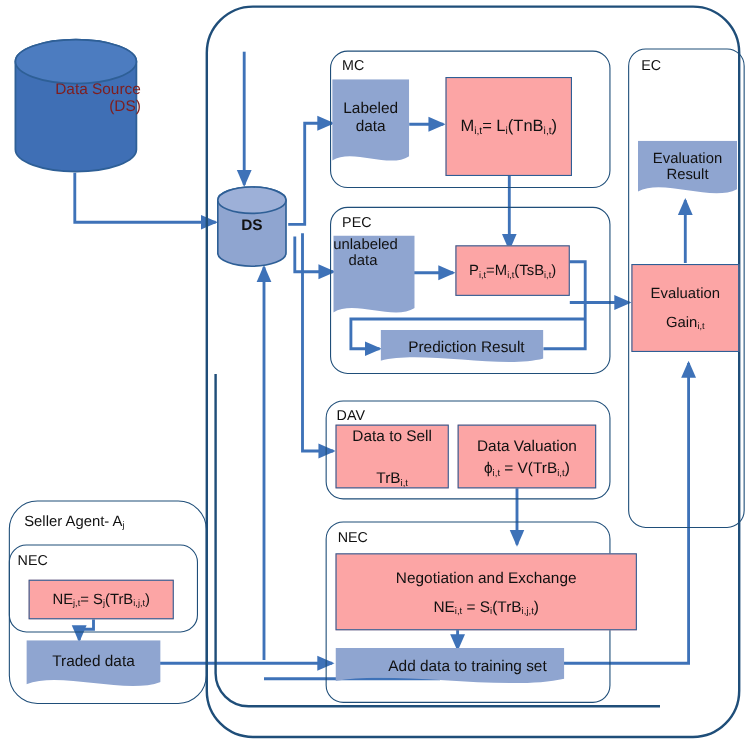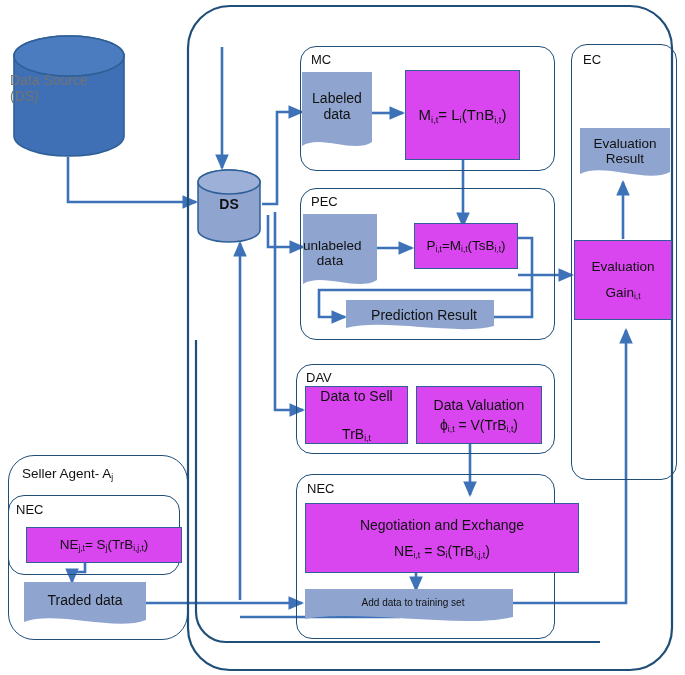--- a/index.html
+++ b/index.html
@@ -11,21 +11,21 @@
         align-items:center;justify-content:center;text-align:center;line-height:1.15;}
 
   
   .container{border:1.6px solid #1F4E79;background:transparent;}
   .round-lg{border-radius:26px;}
   .round-sm{border-radius:16px;}
 
   .mod-label{position:absolute;font-size:13px;color:#111;background:transparent;}
 
   
-  .wbox{border:1.7px solid #2E5F96;background:#d946ef;font-size:15px;}
+  .wbox{border:1.7px solid #2E5F96;background:#fca5a5;font-size:15px;}
 
   .cyl{position:absolute;}
 
   sub{font-size:.62em;vertical-align:-0.28em;line-height:0;}
   .ln{display:block;}
   .nowrap{white-space:nowrap;}
 </style>
 </head>
 <body>
 
@@ -109,21 +109,21 @@
   <div class="mod-label" style="left:306px;top:370px;">DAV</div>
 
   <div class="node container round-sm" style="left:296px;top:474px;width:259px;height:165px;"></div>
   <div class="mod-label" style="left:307px;top:481px;">NEC</div>
 
   <div class="cyl" style="left:10px;top:32px;width:118px;height:128px;">
     <svg width="118" height="128" viewBox="0 0 118 128">
       <path d="M4,24 a55,20 0 0 1 110,0 v80 a55,20 0 0 1 -110,0 z" fill="#3F6FB5" stroke="#2E5F96" stroke-width="1.6"></path>
       <ellipse cx="59" cy="24" rx="55" ry="20" fill="#4C7CC0" stroke="#2E5F96" stroke-width="1.6"></ellipse>
     </svg>
-    <div style="position:absolute;left:0;top:40px;width:118px;text-align:left;color:#737373;font-size:14px;">
+    <div style="position:absolute;left:0;top:40px;width:118px;text-align:right;color:#7f1d1d;font-size:14px;">
       <span class="ln">Data Source</span>
       <span class="ln">(DS)</span>
     </div>
   </div>
 
   <div class="cyl" style="left:196px;top:168px;width:66px;height:76px;">
     <svg width="66" height="76" viewBox="0 0 66 76">
       <path d="M2,14 a31,12 0 0 1 62,0 v48 a31,12 0 0 1 -62,0 z" fill="#8FA5D0" stroke="#2E5F96" stroke-width="1.5"></path>
       <ellipse cx="33" cy="14" rx="31" ry="12" fill="#9DB0D8" stroke="#2E5F96" stroke-width="1.5"></ellipse>
     </svg>
@@ -143,21 +143,21 @@
   </div>
 
   <div class="node wbox" style="left:405px;top:70px;width:115px;height:90px;">
     <span class="nowrap">M<sub>i,t</sub>= L<sub>i</sub>(TnB<sub>i,t</sub>)</span>
   </div>
 
   <div style="position:absolute;left:303px;top:214px;width:74px;height:78px;">
     <svg width="74" height="78" viewBox="0 0 74 78" style="position:absolute;left:0;top:0;">
       <path d="M0,0 H74 V66 C55,78 19,58 0,70 Z" fill="#8FA5D0"></path>
     </svg>
-    <div style="position:absolute;left:0;top:24px;width:54px;text-align:center;font-size:13.5px;">
+    <div style="position:absolute;left:0;top:0;width:54px;text-align:center;font-size:13.5px;">
       <span class="ln">unlabeled</span>
       <span class="ln">data</span>
     </div>
   </div>
 
   <div class="node wbox" style="left:414px;top:223px;width:104px;height:46px;font-size:13.5px;">
     <span class="nowrap">P<sub>i,t</sub>=M<sub>i,t</sub>(TsB<sub>i,t</sub>)</span>
   </div>
 
   <div style="position:absolute;left:346px;top:300px;width:148px;height:34px;">
@@ -196,32 +196,32 @@
 
   <div class="node wbox" style="left:305px;top:503px;width:274px;height:70px;font-size:14px;">
     <span class="ln">Negotiation and Exchange</span>
     <span class="ln" style="margin-top:9px;text-align:center;">NE<sub>i,t</sub> = S<sub>i</sub>(TrB<sub>i,j,t</sub>)</span>
   </div>
 
   <div style="position:absolute;left:305px;top:589px;width:208px;height:38px;">
     <svg width="208" height="38" viewBox="0 0 208 38" style="position:absolute;left:0;top:0;">
       <path d="M0,0 H208 V28 C156,40 52,20 0,30 Z" fill="#8FA5D0"></path>
     </svg>
-    <div style="position:absolute;left:4px;top:8px;width:208px;text-align:center;font-size:10px;">
+    <div style="position:absolute;left:16px;top:8px;width:208px;text-align:center;font-size:14px;">
       <span>Add data to training set</span>
     </div>
   </div>
 
   <div class="node container round-lg" style="left:8px;top:455px;width:180px;height:185px;"></div>
   <div class="mod-label" style="left:22px;top:466px;font-size:13.5px;">Seller Agent- A<sub>j</sub></div>
 
   <div class="node container round-sm" style="left:8px;top:495px;width:172px;height:80px;"></div>
   <div class="mod-label" style="left:16px;top:502px;">NEC</div>
 
-  <div class="node wbox" style="left:26px;top:527px;width:156px;height:36px;font-size:13.5px;">
+  <div class="node wbox" style="left:26px;top:527px;width:132px;height:36px;font-size:13.5px;">
     <span class="nowrap">NE<sub>j,t</sub>= S<sub>j</sub>(TrB<sub>i,j,t</sub>)</span>
   </div>
 
   <div style="position:absolute;left:24px;top:582px;width:122px;height:50px;">
     <svg width="122" height="50" viewBox="0 0 122 50" style="position:absolute;left:0;top:0;">
       <path d="M0,0 H122 V38 C91,50 31,28 0,40 Z" fill="#8FA5D0"></path>
     </svg>
     <div style="position:absolute;left:0;top:10px;width:122px;text-align:center;font-size:14px;">
       <span>Traded data</span>
     </div>

